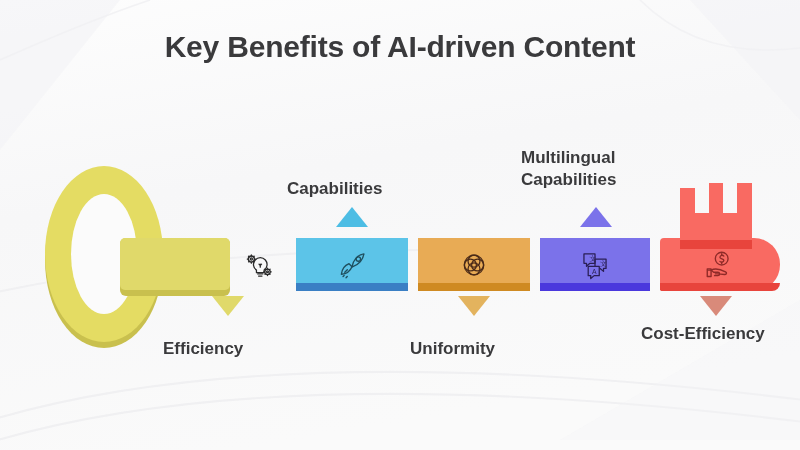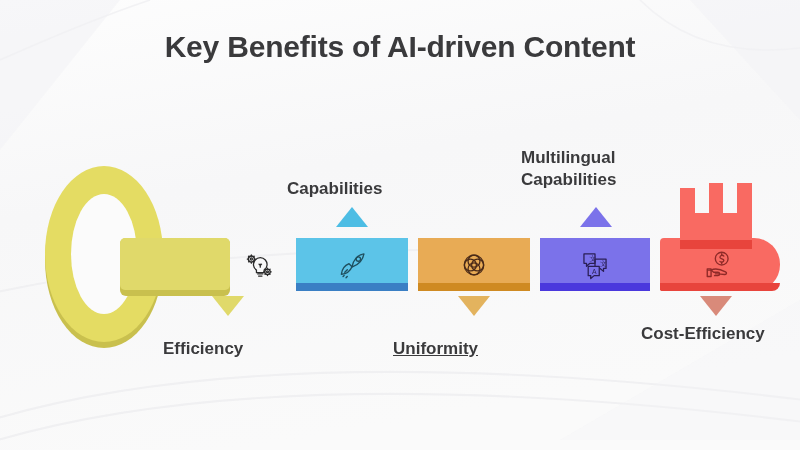--- a/index.html
+++ b/index.html
@@ -181,21 +181,21 @@
   </svg>
 </div>
 
 <div class="tri" style="left:212px;top:296px;border-left:16px solid transparent;border-right:16px solid transparent;border-top:20px solid #e0d96a;"></div>
 <div class="callout" style="left:163px;top:338px;width:130px;">Efficiency</div>
 
 <div class="tri" style="left:336px;top:207px;border-left:16px solid transparent;border-right:16px solid transparent;border-bottom:20px solid #4dbde4;"></div>
 <div class="callout" style="left:287px;top:178px;width:130px;">Capabilities</div>
 
 <div class="tri" style="left:458px;top:296px;border-left:16px solid transparent;border-right:16px solid transparent;border-top:20px solid #e3b35e;"></div>
-<div class="callout" style="left:393px;top:338px;width:130px;text-decoration:underline;">Uniformity</div>
+<div class="callout" style="left:410px;top:338px;width:130px;">Uniformity</div>
 
 <div class="tri" style="left:580px;top:207px;border-left:16px solid transparent;border-right:16px solid transparent;border-bottom:20px solid #7b72ea;"></div>
 <div class="callout" style="left:521px;top:147px;width:150px;">
   <div>Multilingual</div>
   <div>Capabilities</div>
 </div>
 
 <div class="tri" style="left:700px;top:296px;border-left:16px solid transparent;border-right:16px solid transparent;border-top:20px solid #d98a7a;"></div>
 <div class="callout" style="left:641px;top:323px;width:150px;">Cost-Efficiency</div>
 

